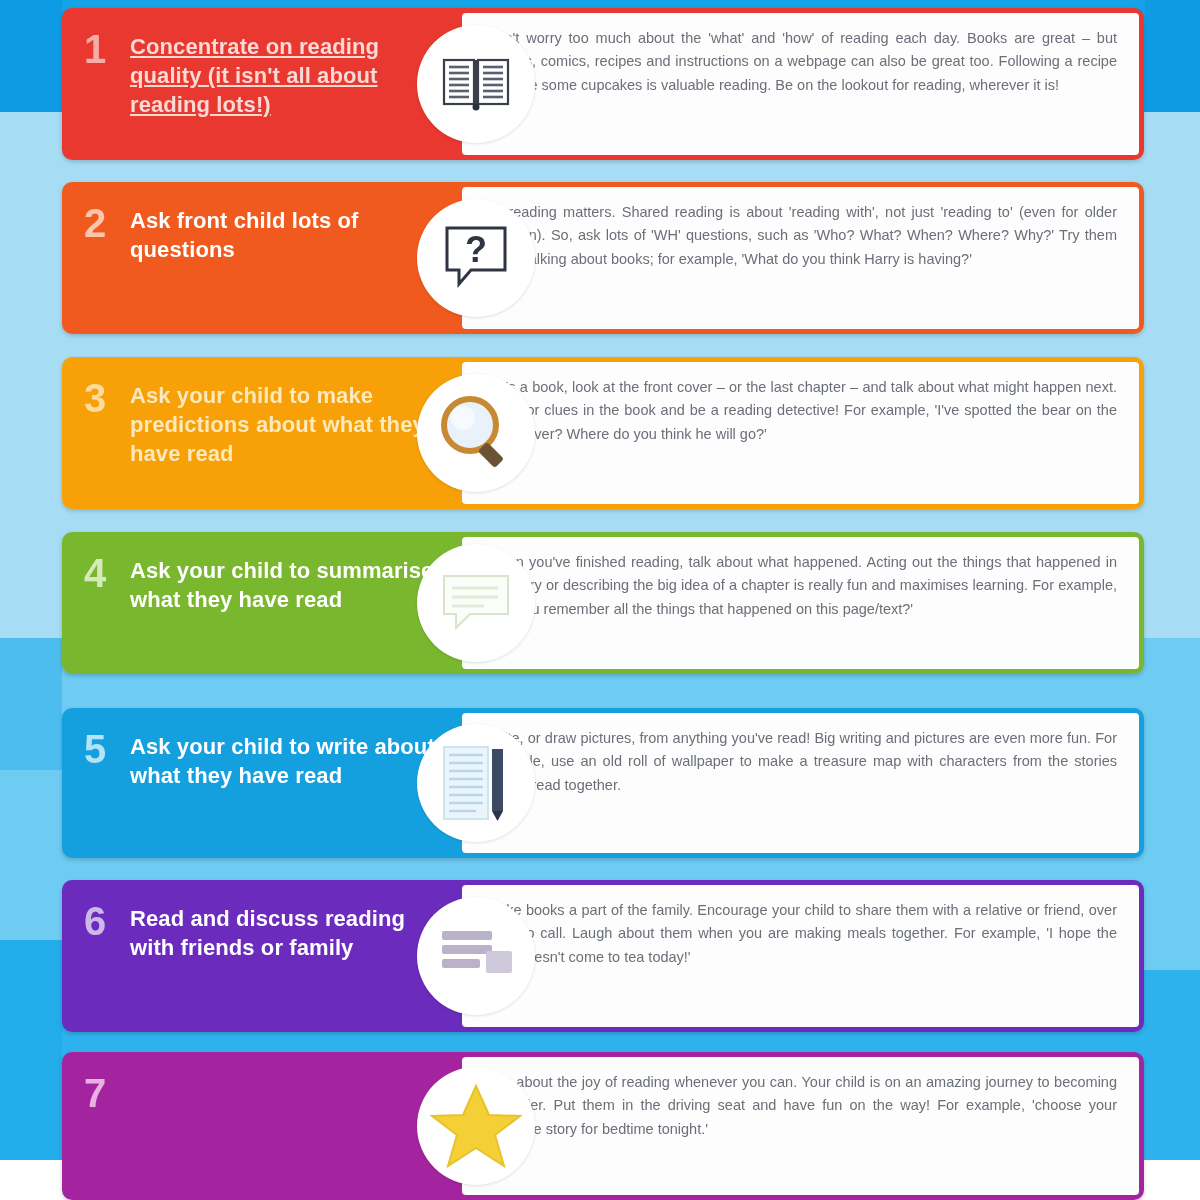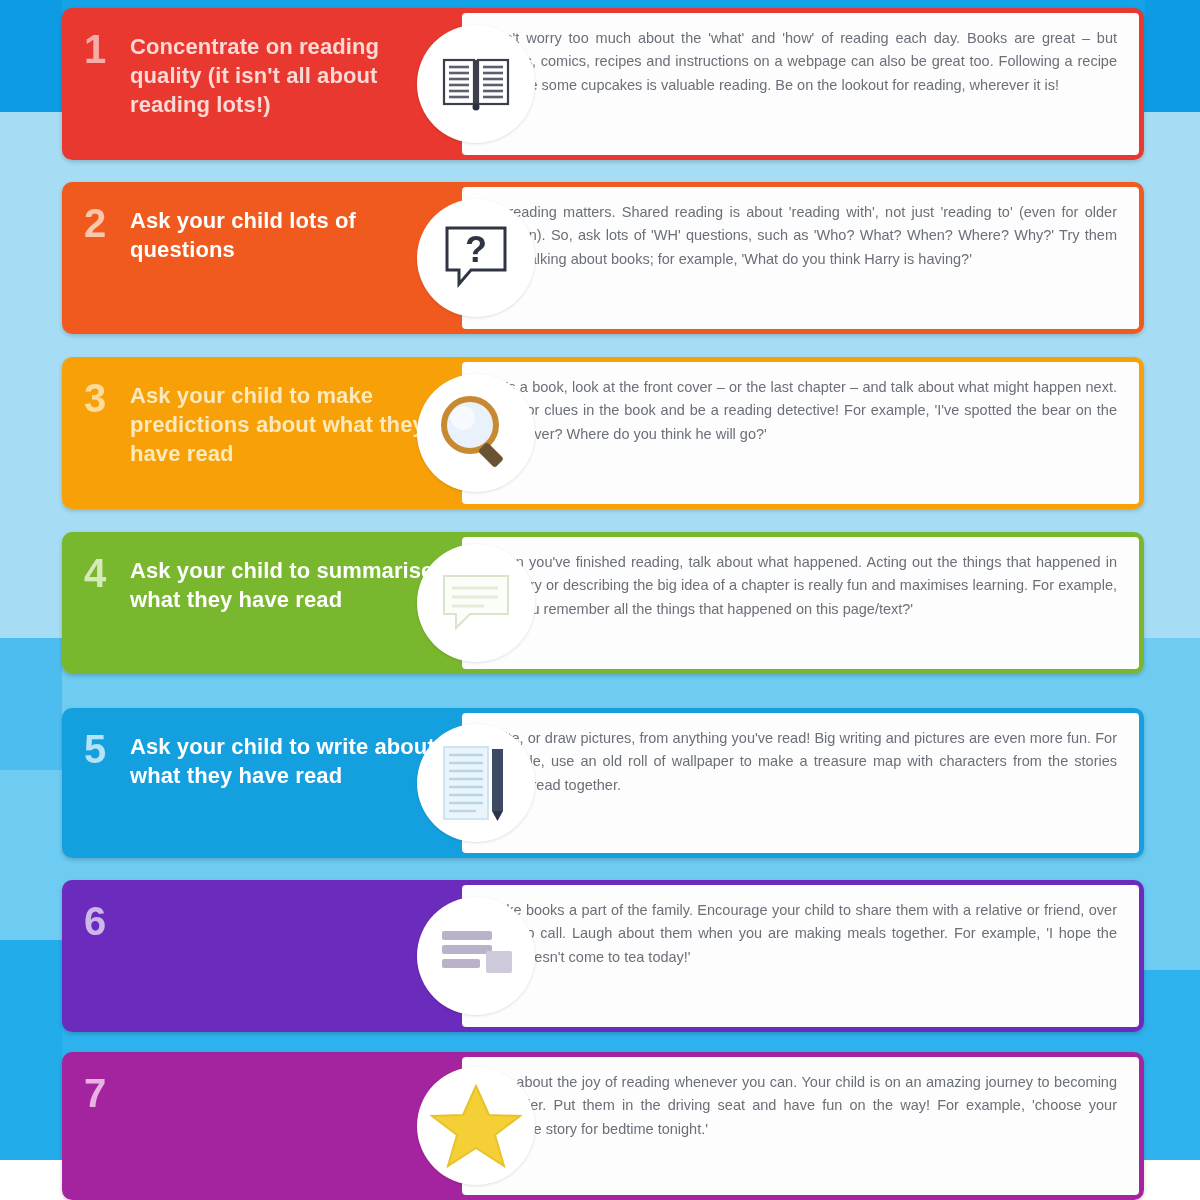--- a/index.html
+++ b/index.html
@@ -117,21 +117,21 @@
   .r1 .num, .r1 .headline { color: #f8c3bd; }
   .r2 .num, .r2 .headline { color: #fcd9c5; }
   .r3 .num, .r3 .headline { color: #fde6b5; }
   .r4 .num, .r4 .headline { color: #e6f3d4; }
   .r5 .num, .r5 .headline { color: #d2effb; }
   .r6 .num, .r6 .headline { color: #ddd2f2; }
   .r7 .num, .r7 .headline { color: #f3cbf0; }
   .r1 .headline, .r2 .headline, .r4 .headline, .r5 .headline,
   .r6 .headline, .r7 .headline { color: #ffffff; }
   .r3 .headline { color: #fde9bb; }
-  .r1 .headline { color: #fbd9d5; }
+  .r1 .headline { color: #fbd9d5; text-decoration: underline; }
 
   svg { display: block; }
 </style>
 </head>
 <body>
 
 <div id="page">
 
   <div class="bg-band band-a"></div>
   <div class="bg-band band-b"></div>
@@ -173,21 +173,21 @@
           <path d="M34 6 L38 6 L38 54 L34 54 Z" fill="#3a3f4a"></path>
           <circle cx="36" cy="53" r="3.5" fill="#2b3040"></circle>
         </svg>
       </div>
     </div>
   </div>
 
   <div class="row r2" id="row2">
     <div class="row-left">
       <div class="num">2</div>
-      <div class="headline">Ask your child lots of questions</div>
+      <div class="headline">Ask front child lots of questions</div>
     </div>
     <div class="row-right">
       <div class="card">All reading matters. Shared reading is about 'reading with', not just 'reading to' (even for older children). So, ask lots of 'WH' questions, such as 'Who? What? When? Where? Why?' Try them when talking about books; for example, 'What do you think Harry is having?'</div>
     </div>
     <div class="icon-wrap">
       <div class="icon-circle">
         <svg width="78" height="72" viewBox="0 0 78 72">
           <path d="M10 6 H68 V48 H34 L22 62 V48 H10 Z" fill="#fff" stroke="#2f3542" stroke-width="3"></path>
           <text x="39" y="40" font-family="Liberation Sans, sans-serif" font-size="36" font-weight="bold" fill="#2f3542" text-anchor="middle">?</text>
         </svg>
@@ -261,20 +261,21 @@
           <rect x="54" y="6" width="11" height="62" fill="#3c4a63"></rect>
           <path d="M54 68 L65 68 L59.5 78 Z" fill="#2b3448"></path>
         </svg>
       </div>
     </div>
   </div>
 
   <div class="row r6" id="row6">
     <div class="row-left">
       <div class="num">6</div>
+      <div class="headline">Read and discuss reading with friends or family</div>
     </div>
     <div class="row-right">
       <div class="card">Make books a part of the family. Encourage your child to share them with a relative or friend, over a video call. Laugh about them when you are making meals together. For example, 'I hope the tiger doesn't come to tea today!'</div>
     </div>
     <div class="icon-wrap">
       <div class="icon-circle">
         <svg width="80" height="66" viewBox="0 0 80 66">
           <g fill="#b9b2c9">
             <rect x="6" y="8" width="50" height="9" rx="2"></rect>
             <rect x="6" y="22" width="50" height="9" rx="2"></rect>

